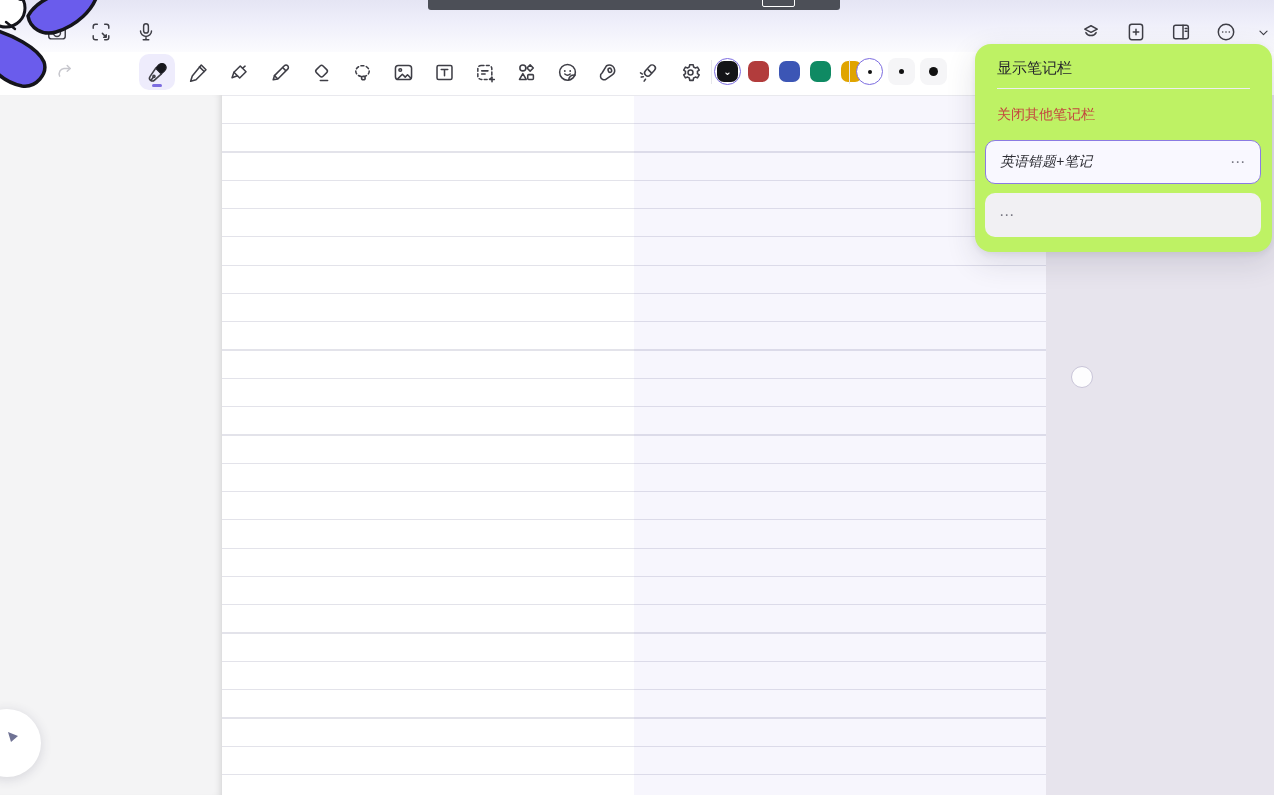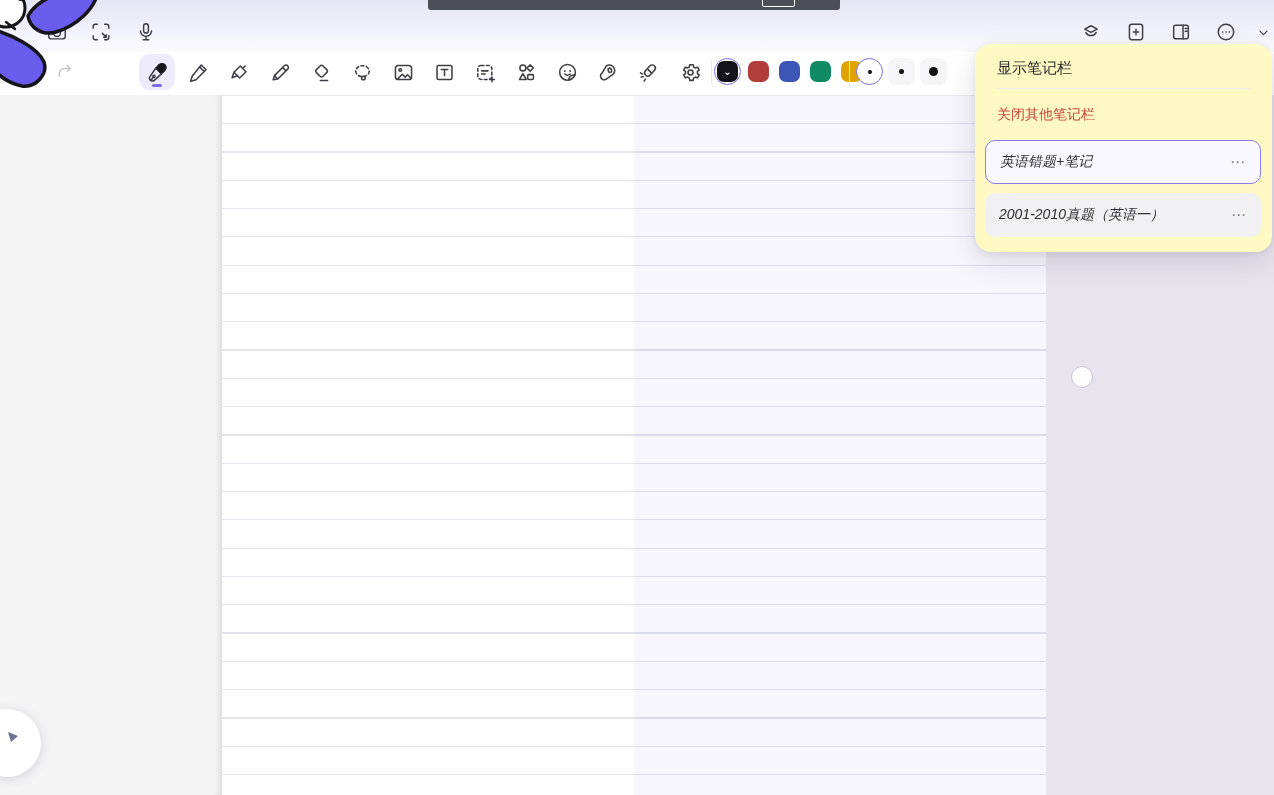--- a/index.html
+++ b/index.html
@@ -53,21 +53,21 @@
     border-top:1px solid #e9e9ee;
     background-image:repeating-linear-gradient(to bottom,
       transparent 0px, transparent 27.1px, #e3e3ea 27.1px, #e3e3ea 28.3px); }
   .notebar-overlay { position:absolute; left:412px; top:0; width:412px; height:100%;
     background:rgba(124,100,225,0.06); }
   .app-bg-right { position:absolute; left:1046px; top:95px; right:0; bottom:0; background:#e7e4ed; }
   .handle-circle { position:absolute; left:1071px; top:366px; width:22px; height:22px;
     border-radius:50%; background:#fdfdfe; border:1.5px solid #c9c5d8; cursor:pointer; }
 
   
-  .panel { position:absolute; left:975px; top:44px; width:297px; height:208px; background:#fef9c3;
+  .panel { position:absolute; left:975px; top:44px; width:297px; height:208px; background:#bef264;
     border-radius:16px; box-shadow:0 10px 30px rgba(40,40,70,.14), 0 2px 6px rgba(40,40,70,.08); }
   .panel-title { position:absolute; left:22px; top:12px; font-size:15px; color:#26262c; line-height:24px; }
   .panel-div { position:absolute; left:22px; right:22px; top:44px; height:1px; background:#ededf1; }
   .panel-close { position:absolute; left:22px; top:58px; font-size:14px; color:#c4473f;
     line-height:24px; cursor:pointer; }
   .nb-item { position:absolute; left:10px; width:276px; height:44px; border-radius:10px;
     display:flex; align-items:center; padding:0 14px; cursor:pointer; font-size:14px; color:#2f2f36; }
   .nb-item.selected { top:96px; background:#f9f8ff; border:1.5px solid #8b7be2; }
   .nb-item.plain { top:149px; background:#f1f0f3; }
   .nb-item .nb-label { flex:1;font-style:italic; }
@@ -369,21 +369,20 @@
 
   <div class="panel">
     <div class="panel-title">显示笔记栏</div>
     <div class="panel-div"></div>
     <div class="panel-close">关闭其他笔记栏</div>
     <div class="nb-item selected">
       <span class="nb-label">英语错题+笔记</span>
       <span class="nb-more">⋯</span>
     </div>
     <div class="nb-item plain">
-      <span class="nb-label">2001-2010真题（英语一）</span>
       <span class="nb-more">⋯</span>
     </div>
   </div>
 
   <svg class="mascot" viewBox="0 0 116 100">
     <circle cx="12" cy="14" r="19" fill="#fff" stroke="#15151b" stroke-width="3"></circle>
     <circle cx="27" cy="2" r="5" fill="#15151b"></circle>
     <path d="M34 22 C44 4 74 -8 104 -2 C100 16 82 32 62 38 C48 42 36 34 34 22 Z" fill="#6a5cec" stroke="#15151b" stroke-width="3.5"></path>
     <path d="M-6 34 C18 40 44 54 50 68 C54 80 42 94 28 92 C8 88 -8 72 -10 54 Z" fill="#6a5cec" stroke="#15151b" stroke-width="3.5"></path>
     <path d="M12 28 l9 7" stroke="#15151b" stroke-width="2.4" stroke-linecap="round" fill="none"></path>

